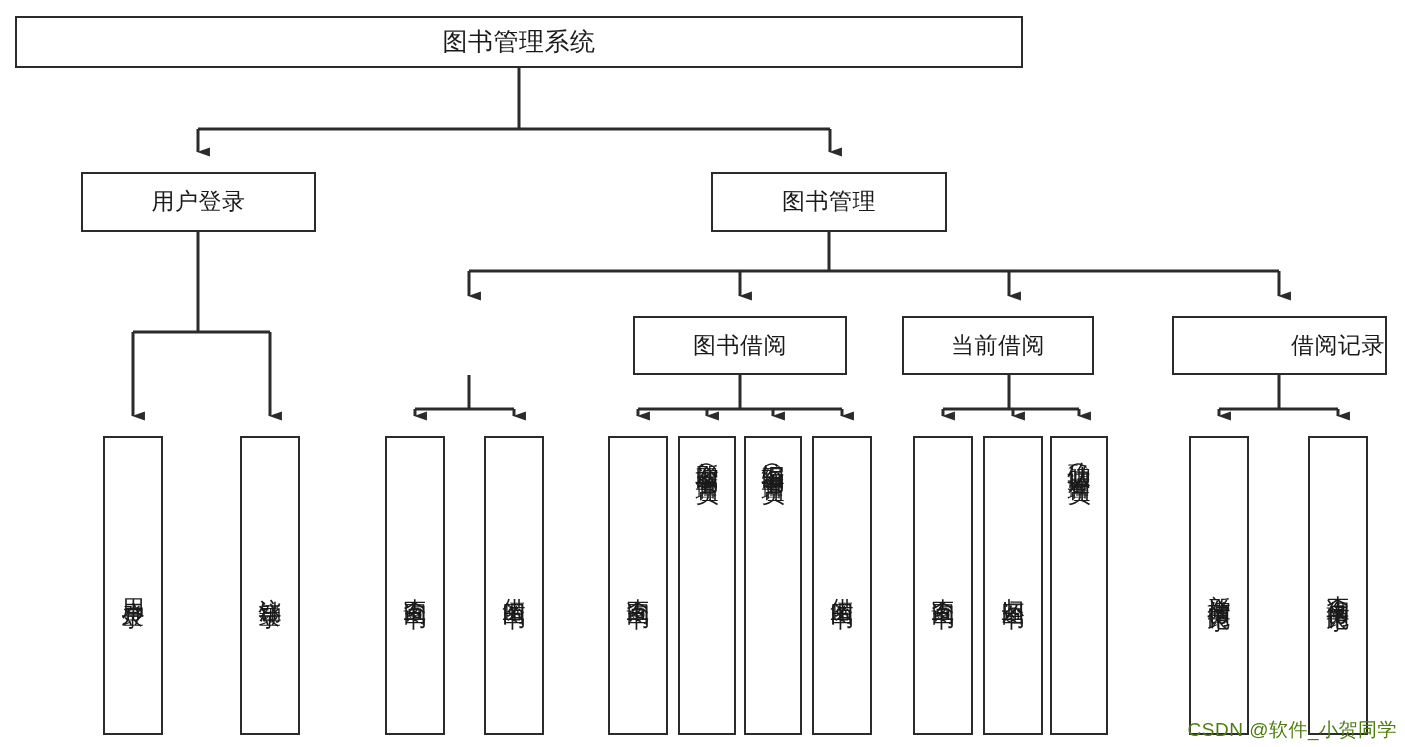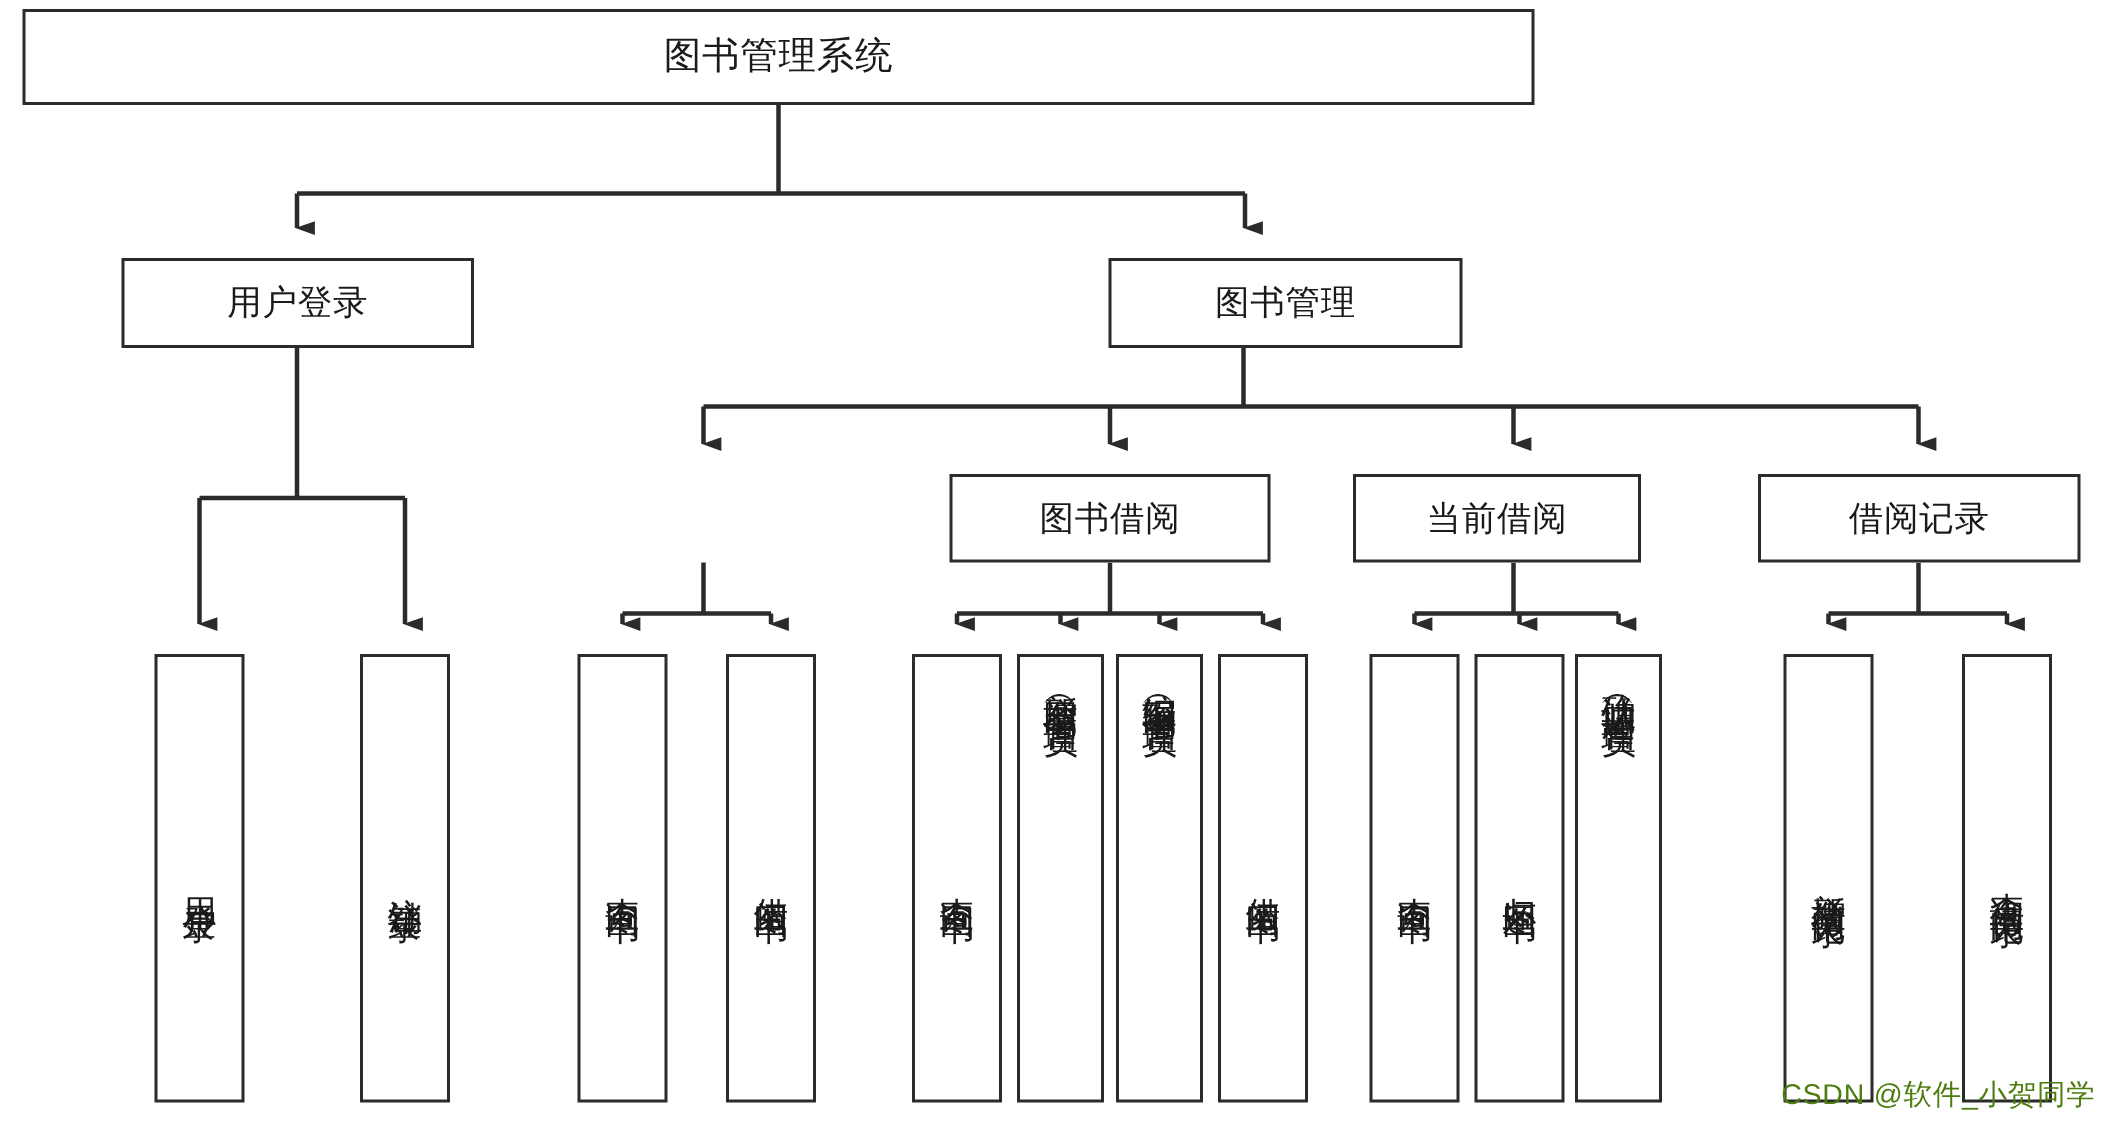--- a/index.html
+++ b/index.html
@@ -128,38 +128,38 @@
       <path d="M 1013 409 L 1013 416" marker-end="url(#arrow)"></path>
       <path d="M 1079 409 L 1079 416" marker-end="url(#arrow)"></path>
 
       <path d="M 1279 375 L 1279 409"></path>
       <path d="M 1219 409 L 1338 409"></path>
       <path d="M 1219 409 L 1219 416" marker-end="url(#arrow)"></path>
       <path d="M 1338 409 L 1338 416" marker-end="url(#arrow)"></path>
     </g>
   </svg>
 
-  <div class="node-box lvl-root" style="left:15px; top:6px; width:1008px; height:64px;">
+  <div class="node-box lvl-root" style="left:15px; top:16px; width:1008px; height:52px;">
     <span class="node-label">图书管理系统</span>
   </div>
 
   <div class="node-box lvl-1" style="left:81px; top:172px; width:235px; height:60px;">
     <span class="node-label">用户登录</span>
   </div>
-  <div class="node-box lvl-1" style="left:711px; top:172px; width:236px; height:60px;margin-left:28px;">
+  <div class="node-box lvl-1" style="left:711px; top:172px; width:236px; height:60px;">
     <span class="node-label">图书管理</span>
   </div>
 
   <div class="node-box lvl-2" style="left:633px; top:316px; width:214px; height:59px;align-items:center;">
     <span class="node-label">图书借阅</span>
   </div>
   <div class="node-box lvl-2" style="left:902px; top:316px; width:192px; height:59px;">
     <span class="node-label">当前借阅</span>
   </div>
-  <div class="node-box lvl-2" style="left:1172px; top:316px; width:215px; height:59px;">
+  <div class="node-box lvl-2" style="left:1172px; top:316px; width:215px; height:59px;justify-content:flex-end;">
     <span class="node-label">借阅记录</span>
   </div>
 
   <div class="node-box leaf center-v" style="left:103px; top:436px; width:60px; height:299px;">
     <span class="node-label">用户登录</span>
   </div>
   <div class="node-box leaf center-v" style="left:240px; top:436px; width:60px; height:299px;">
     <span class="node-label">注销登录</span>
   </div>
 

